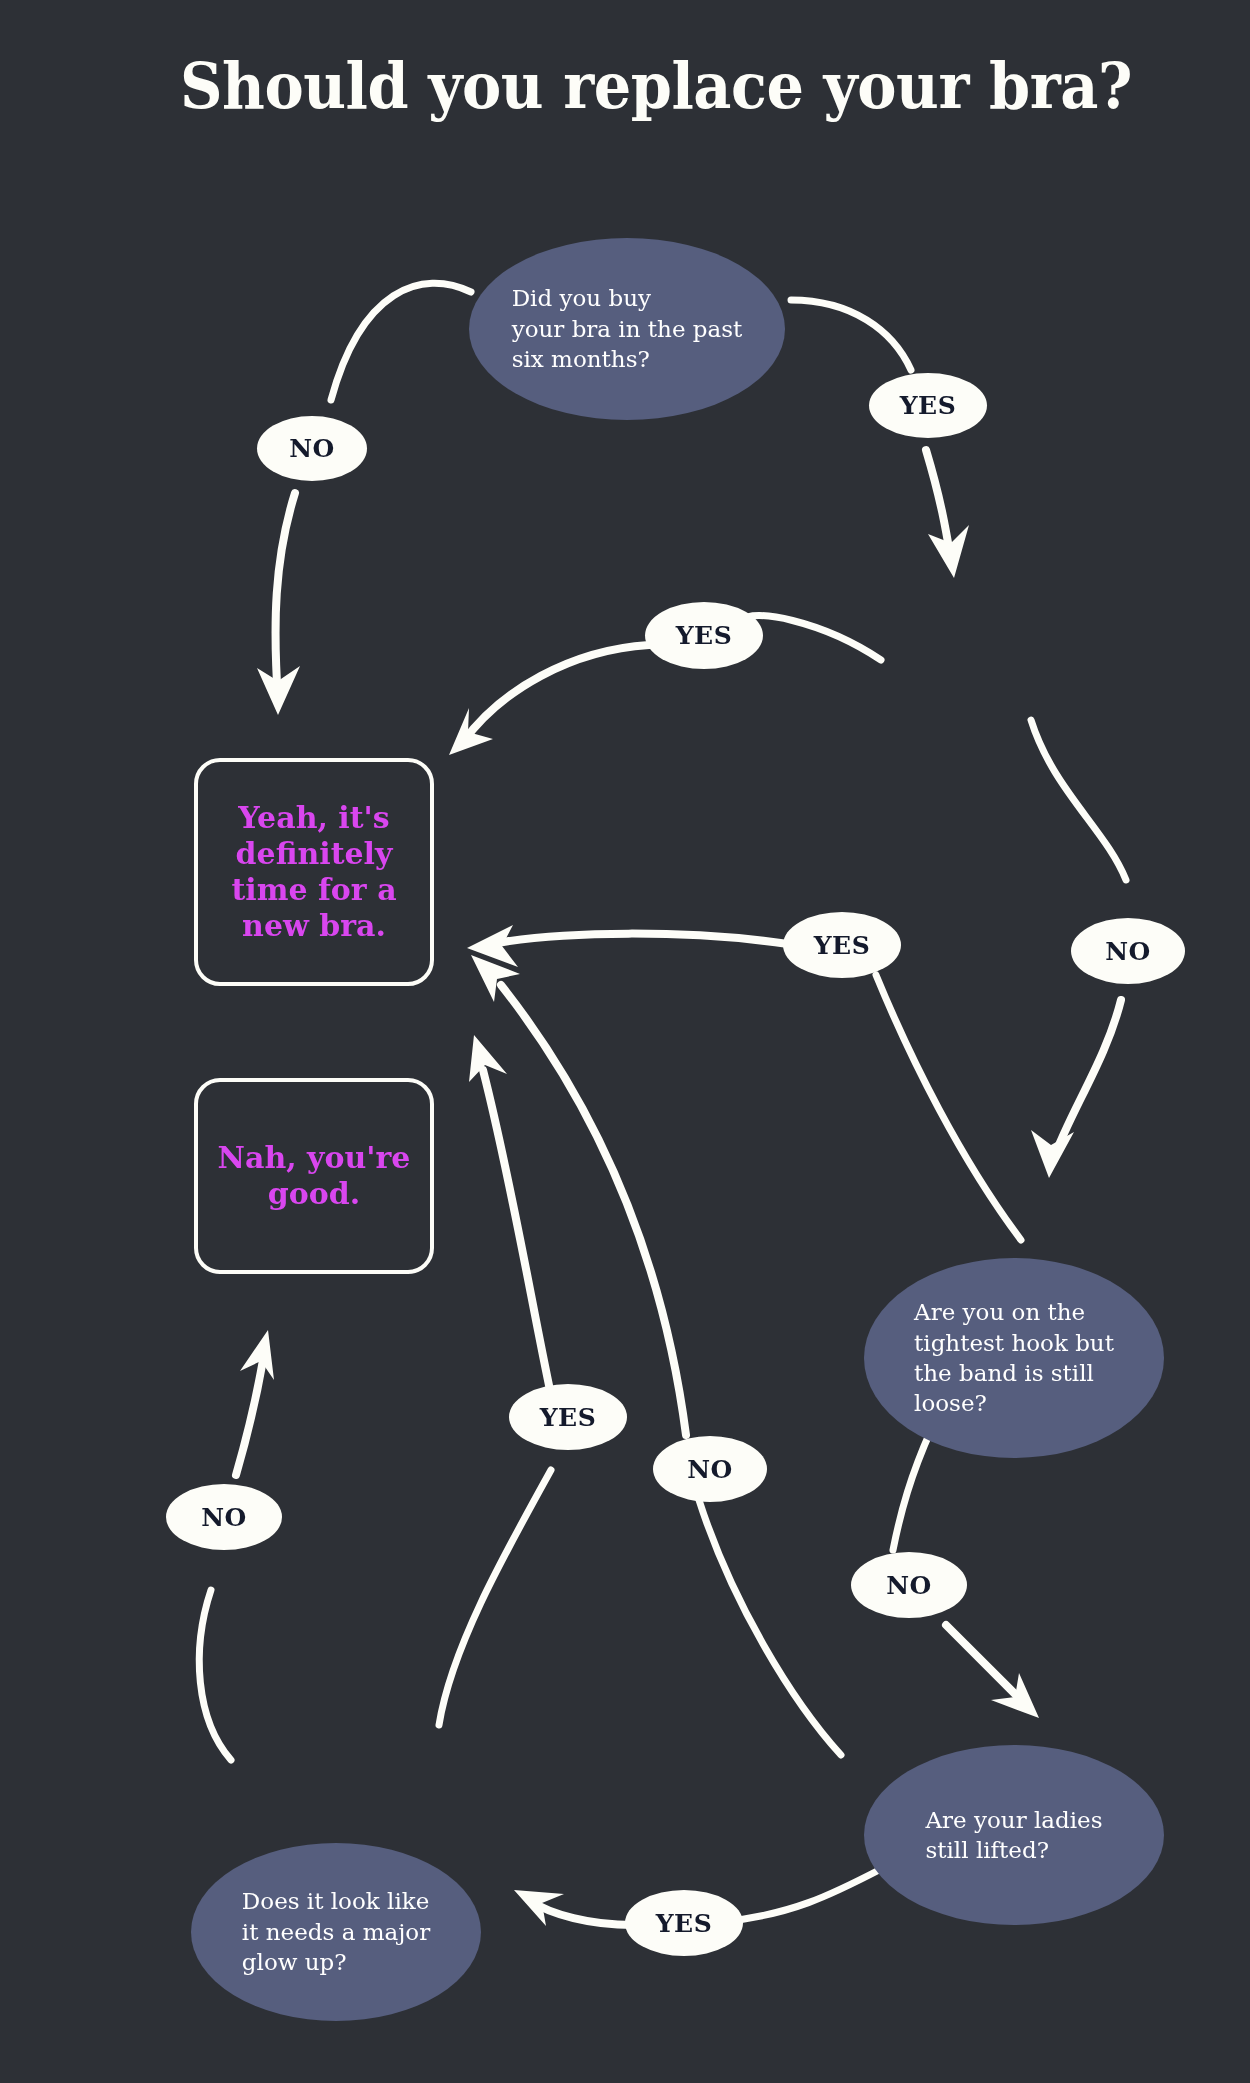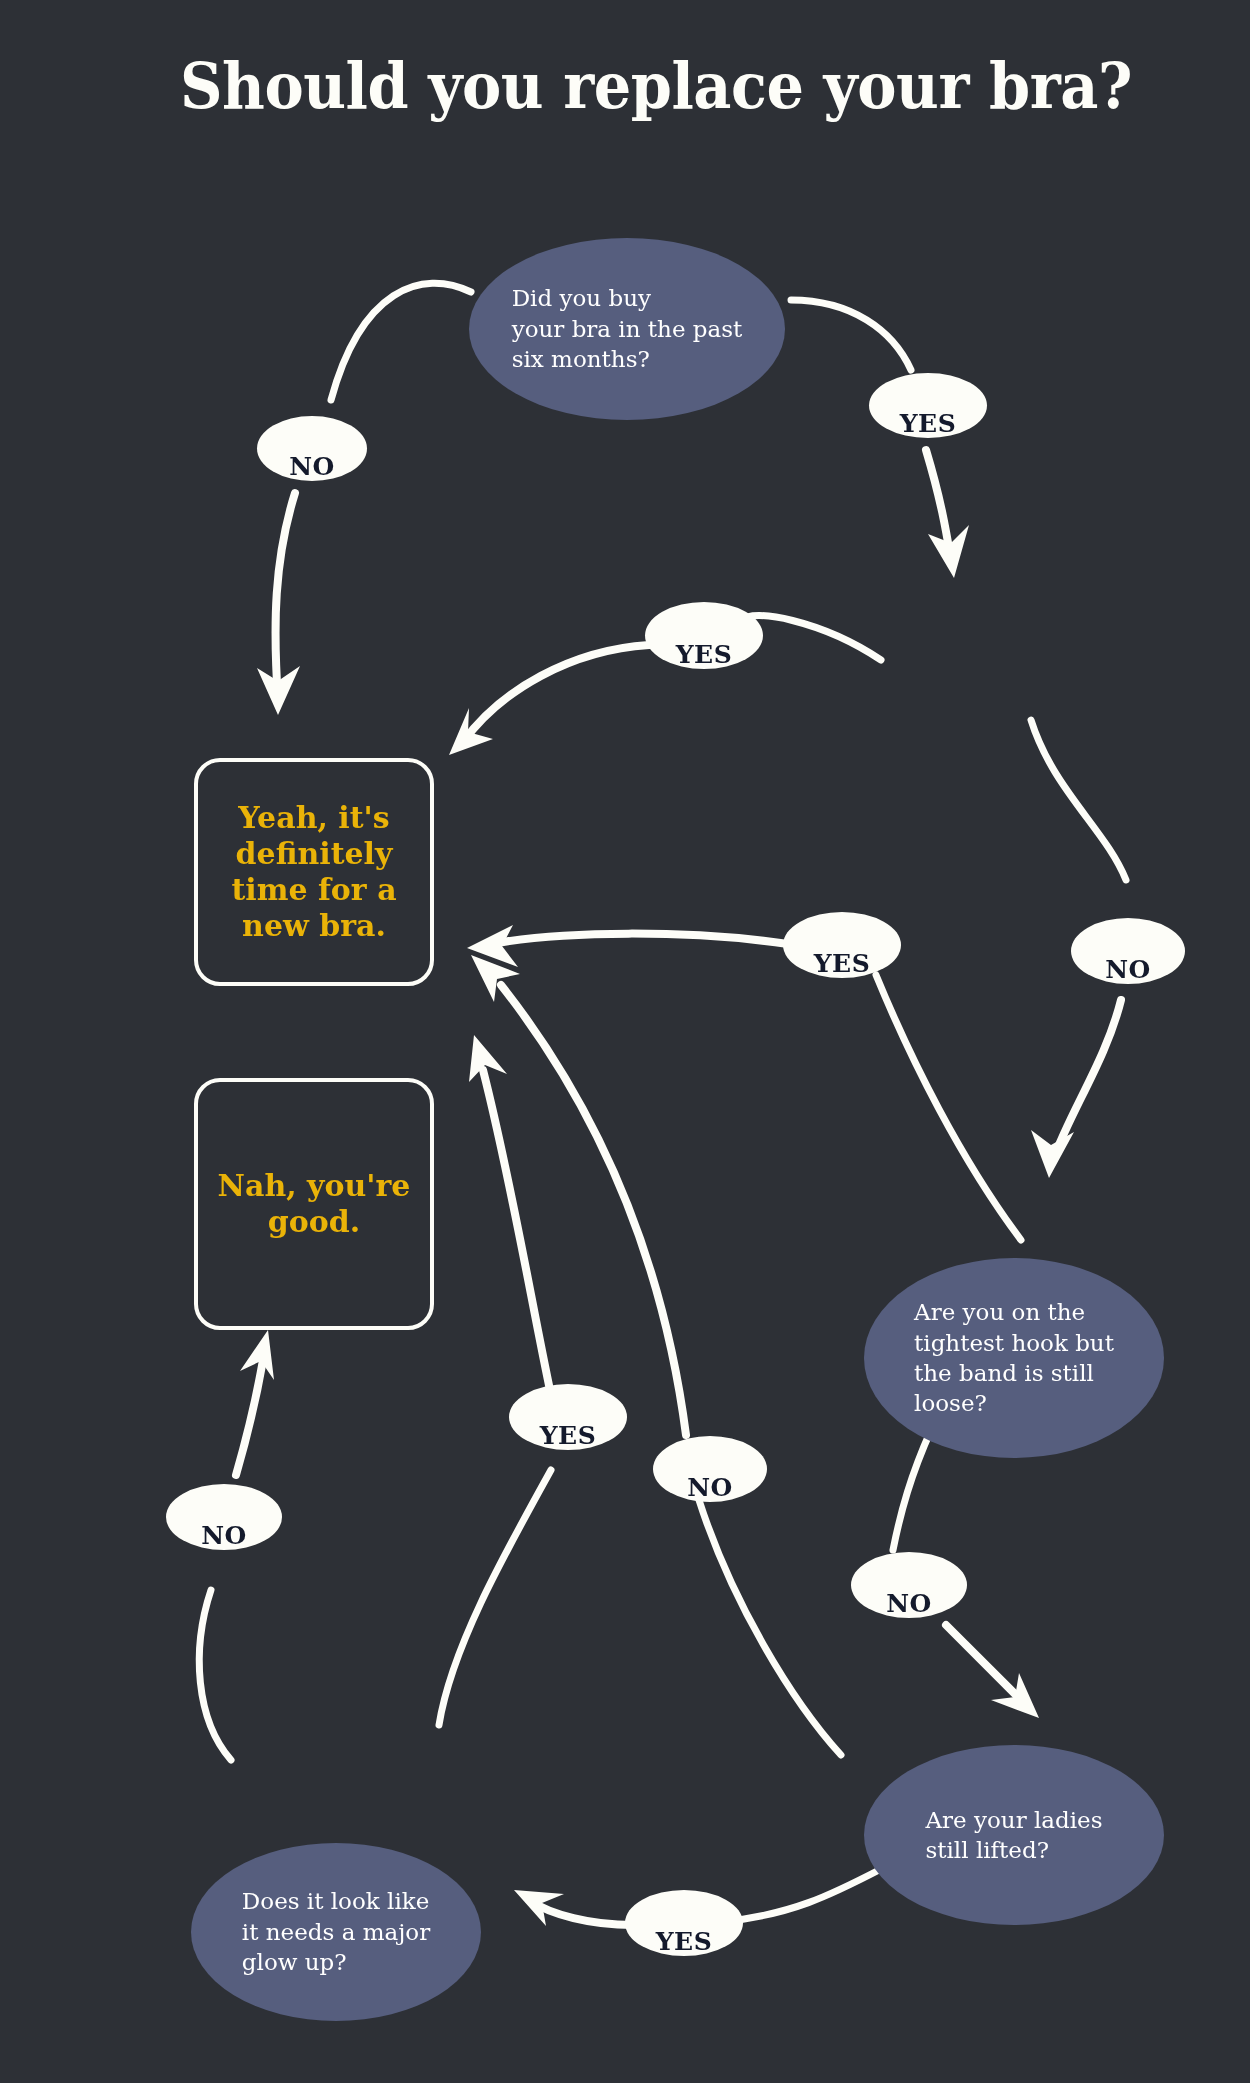--- a/index.html
+++ b/index.html
@@ -58,33 +58,33 @@
   .node span { display: block; }
   
   .result {
     position: absolute;
     display: flex;
     align-items: center;
     justify-content: center;
     text-align: center;
     border: 4px solid #fdfdf8;
     border-radius: 26px;
-    color: #eab308;
+    color: #d946ef;
     font-family: "DejaVu Serif", "Liberation Serif", serif;
     font-weight: bold;
     font-size: 30px;
     line-height: 1.2;
     box-sizing: border-box;
     background: transparent;
   }
   
   .elabel {
     position: absolute;
     display: flex;
-    align-items: flex-end;
+    align-items: center;
     justify-content: center;
     background: #fdfdf8;
     border-radius: 50%;
     color: #141a2c;
     font-family: "DejaVu Serif", "Liberation Serif", serif;
     font-weight: bold;
     font-size: 25px;
     letter-spacing: 0.5px;
     box-sizing: border-box;
   }
@@ -189,21 +189,21 @@
 
   <div class="result" style="left:163px; top:758px; width:240px; height:228px;">
     <div>
       <span>Yeah, it's</span>
       <span>definitely</span>
       <span>time for</span>
       <span>a new bra.</span>
     </div>
   </div>
 
-  <div class="result" style="left:163px; top:1078px; width:240px; height:252px;">
+  <div class="result" style="left:163px; top:1078px; width:240px; height:196px;">
     <div>
       <span>Nah,</span>
       <span>you're</span>
       <span>good.</span>
     </div>
   </div>
 
   <div class="elabel" style="left:226px; top:416px; width:110px; height:65px;">
     <span>NO</span>
   </div>

